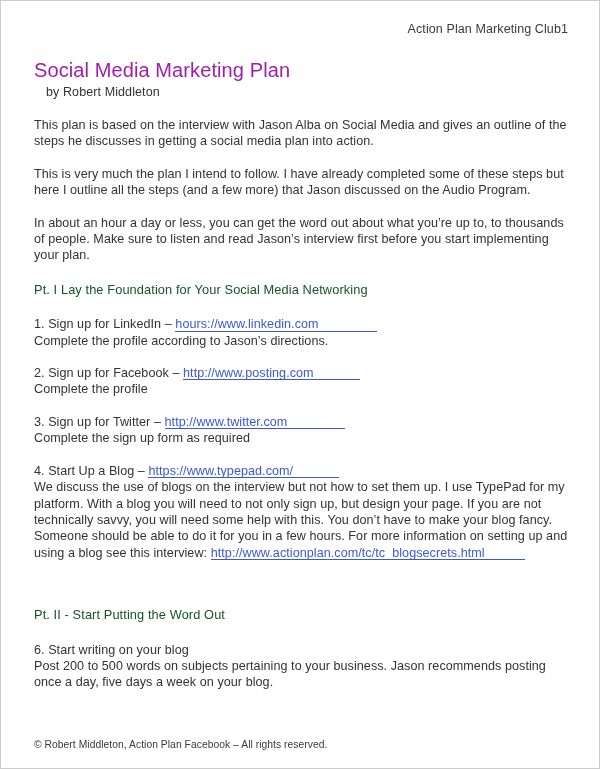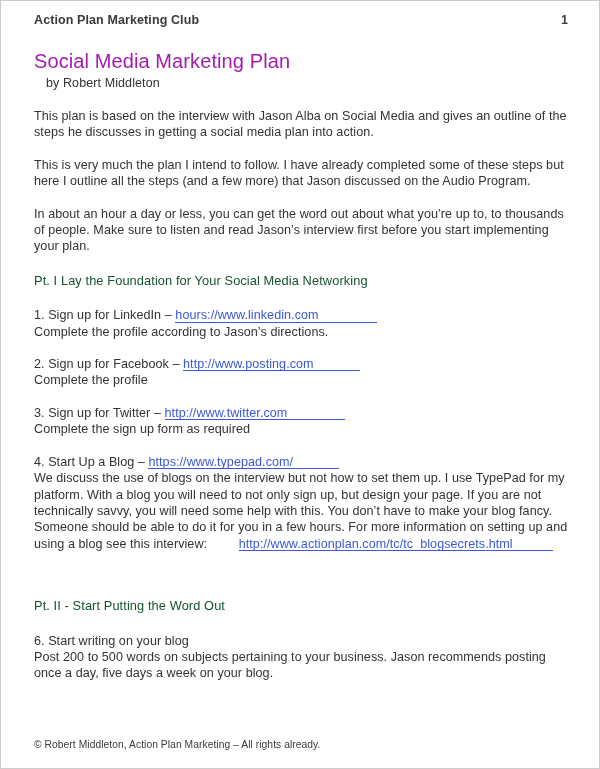--- a/index.html
+++ b/index.html
@@ -22,27 +22,26 @@
   .content {
     position: absolute;
     left: 33px;
     top: 0;
     width: 534px;
   }
 
   
   .doc-header {
     display: flex;
-    justify-content: space-between;
+    justify-content: flex-end;
     align-items: baseline;
-    padding-top: 12px;
+    padding-top: 21px;
     color: #3a3a3a;
     font-size: 12.5px;
     letter-spacing: 0.1px;
-    font-weight: bold;
   }
   .doc-header .page-num {
     font-size: 12.5px;
     color: #3a3a3a;
   }
 
   
   .doc-title {
     margin-top: 22px;
     font-size: 20px;
@@ -99,21 +98,20 @@
     bottom: 1px;
     height: 1px;
     background: #3b59d6;
   }
   .link-wrap.tight::after { right: -46px; }
 
   .block-link {
     display: inline-block;
     position: relative;
     white-space: nowrap;
-    margin-left: 28px;
   }
   .block-link::after {
     content: "";
     position: absolute;
     left: 0;
     right: -40px;
     bottom: 1px;
     height: 1px;
     background: #3b59d6;
   }
@@ -194,15 +192,15 @@
 
     <div class="gap-lg"></div>
 
     <p class="para">
       <span>6. Start writing on your blog</span><br>
       <span>Post 200 to 500 words on subjects pertaining to your business. Jason recommends posting once a day, five days a week on your blog.</span>
     </p>
 
   </div>
 
-  <div class="doc-footer">© Robert Middleton, Action Plan Marketing – All rights already.</div>
+  <div class="doc-footer">© Robert Middleton, Action Plan Facebook – All rights reserved.</div>
 
 </div>
 
 </body></html>

